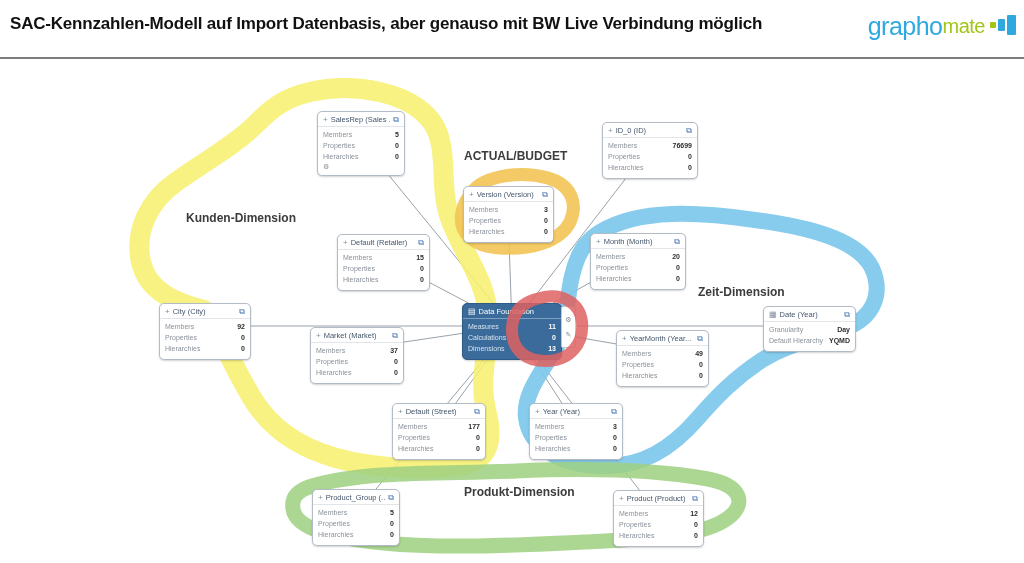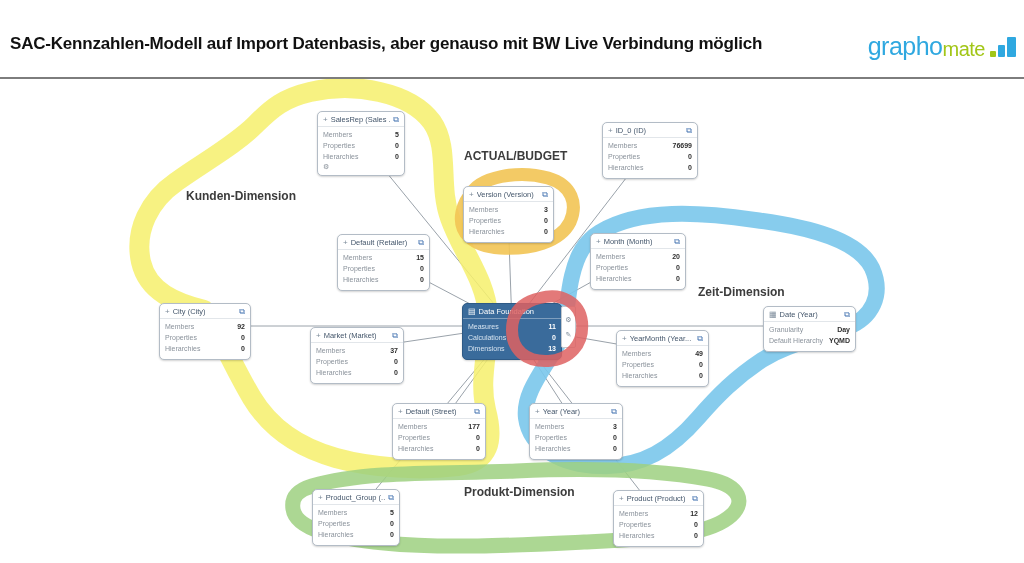--- a/index.html
+++ b/index.html
@@ -1,24 +1,24 @@
 <!DOCTYPE html>
 <html><head>
 <meta charset="utf-8">
 <style>
   * { margin:0; padding:0; box-sizing:border-box; }
   html,body { width:1024px; height:563px; background:#ffffff; overflow:hidden;
               font-family:"Liberation Sans", sans-serif; }
   #stage { position:relative; width:1024px; height:563px; background:#fff; }
 
   
-  #header { position:absolute; top:0; left:0; width:1024px; height:58px; background:#fff; z-index:6;margin-top:20px; }
+  #header { position:absolute; top:0; left:0; width:1024px; height:58px; background:#fff; z-index:6; }
   #page-title { position:absolute; left:10px; top:14px; font-size:17px; font-weight:700;
                 color:#111; letter-spacing:-0.2px; white-space:nowrap; }
-  #logo { position:absolute; right:8px; top:12px; display:inline-flex; align-items:flex-end; }
+  #logo { position:absolute; right:8px; top:12px; display:inline-flex; align-items:center; }
   #logo .lg-blue  { color:#2fa8e0; font-size:25px; font-weight:400; letter-spacing:-0.5px; }
   #logo .lg-green { color:#a2c617; font-size:20px; font-weight:400; letter-spacing:-0.5px; }
   #logo .lg-dot  { width:6px; height:6px; background:#a2c617; border-radius:1px; margin:0 2px 4px 5px; }
   #logo .lg-bar1 { width:7px; height:12px; background:#2fa8e0; border-radius:1px; margin:0 2px 4px 0; }
   #logo .lg-bar2 { width:9px; height:20px; background:#2fa8e0; border-radius:1px; margin-bottom:4px; }
   #header-rule { position:absolute; top:57px; left:0; width:1024px; height:0;
                  border-top:2px solid #7d7d7d; }
 
   
   svg.layer { position:absolute; left:0; top:0; width:1024px; height:563px; }
@@ -88,21 +88,21 @@
       <line class="conn" x1="512" y1="326" x2="576" y2="425"></line>
       <line class="conn" x1="512" y1="326" x2="356" y2="513"></line>
       <line class="conn" x1="512" y1="326" x2="658" y2="514"></line>
     </g>
     <path class="scribble" stroke="rgba(246,240,108,0.85)" stroke-width="20" d="M 310 92 C 355 82 410 92 432 122 C 450 148 438 185 450 218 C 462 252 486 280 488 315 C 490 348 478 378 486 410 C 494 440 490 462 458 466 C 420 471 372 468 336 458 C 300 448 270 428 252 398 C 234 368 222 338 204 310 C 176 303 148 292 141 262 C 134 230 150 200 176 182 C 202 163 234 146 256 124 C 272 108 284 98 310 92 Z"></path>
     <path class="scribble" stroke="rgba(242,196,84,0.9)" stroke-width="13" d="M 470 196 C 478 176 520 170 548 178 C 572 185 578 204 570 222 C 560 242 530 250 500 248 C 472 246 458 232 462 212 C 464 203 466 199 470 196 Z"></path>
     <path class="scribble" stroke="rgba(122,199,235,0.9)" stroke-width="16" d="M 600 232 C 640 208 700 212 755 220 C 810 227 858 240 872 268 C 884 295 872 318 846 328 C 818 340 790 342 762 360 C 735 378 718 395 698 418 C 672 448 642 468 600 466 C 562 465 530 448 526 418 C 523 394 542 372 556 348 C 568 327 566 300 572 276 C 577 255 584 242 600 232 Z"></path>
     <path class="scribble" stroke="rgba(158,208,128,0.85)" stroke-width="15" d="M 312 486 C 368 470 448 474 516 471 C 586 468 658 470 708 479 C 740 485 748 503 728 518 C 703 537 646 539 584 542 C 520 545 444 549 384 543 C 336 538 296 530 293 509 C 291 496 299 490 312 486 Z"></path>
   </svg>
 
-  <div class="region-label" style="left:186px; top:189px;">Kunden-Dimension</div>
+  <div class="region-label" style="left:186px; top:211px;">Kunden-Dimension</div>
   <div class="region-label" style="left:464px; top:149px;">ACTUAL/BUDGET</div>
   <div class="region-label" style="left:698px; top:285px;">Zeit-Dimension</div>
   <div class="region-label" style="left:428px; top:485px;padding-left:36px;">Produkt-Dimension</div>
 
   <div id="cards-layer">
       <div class="card" style="left: 317px; top: 111px; width: 88px;">
     <div class="card-head">
       <span class="c-icon">+</span>
       <span class="c-title">SalesRep (Sales ...</span>
       <span class="c-copy">⧉</span>

